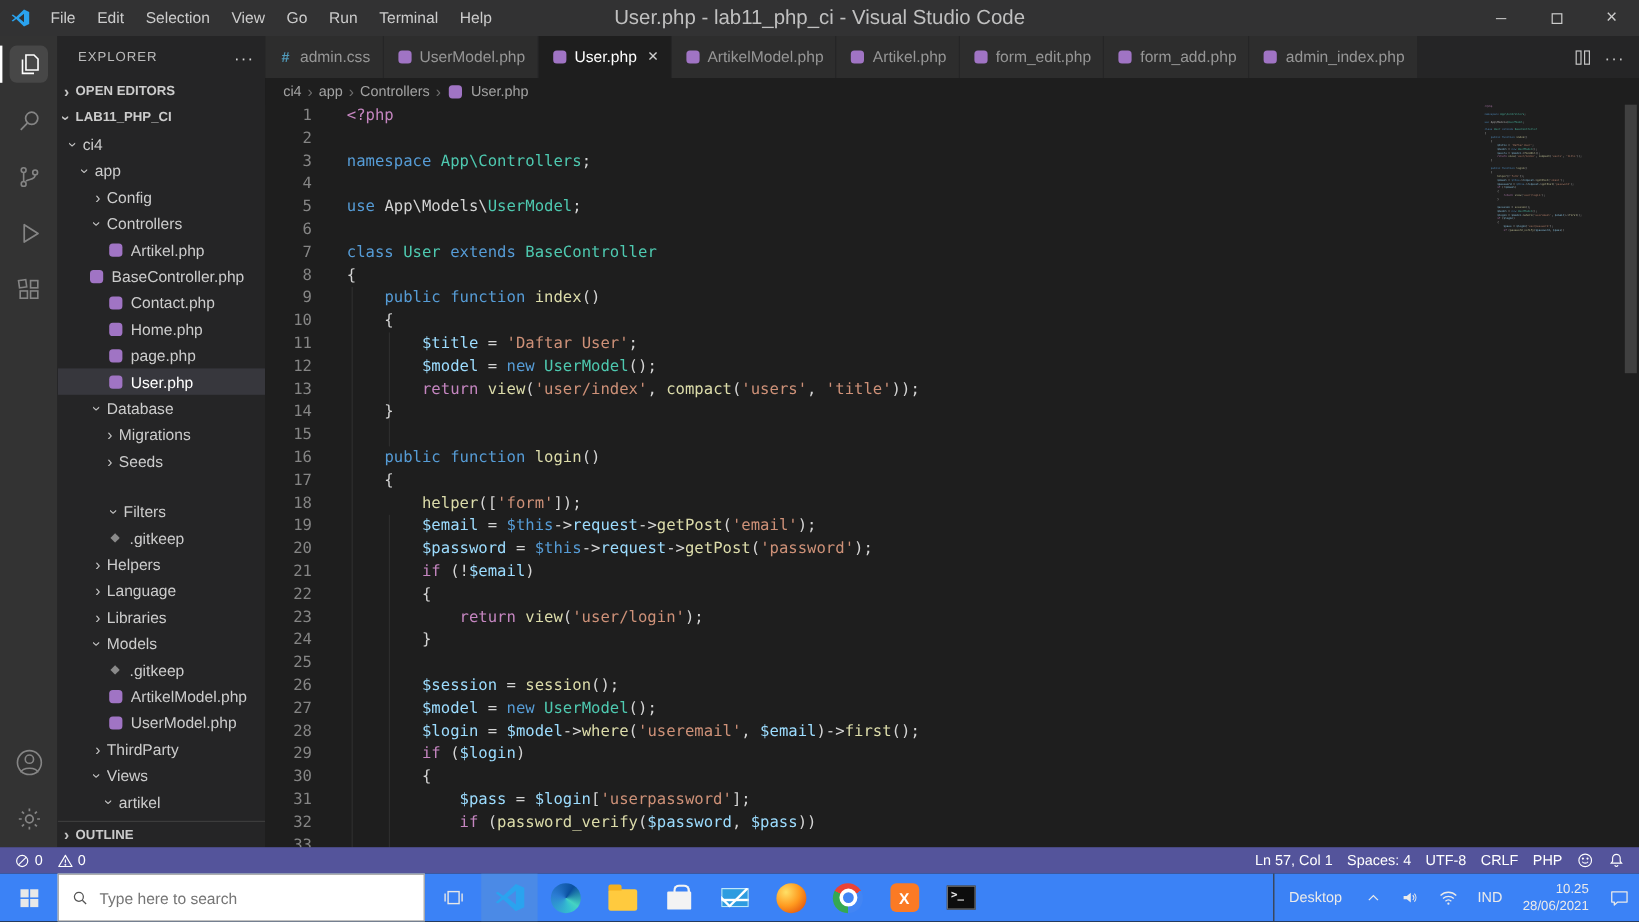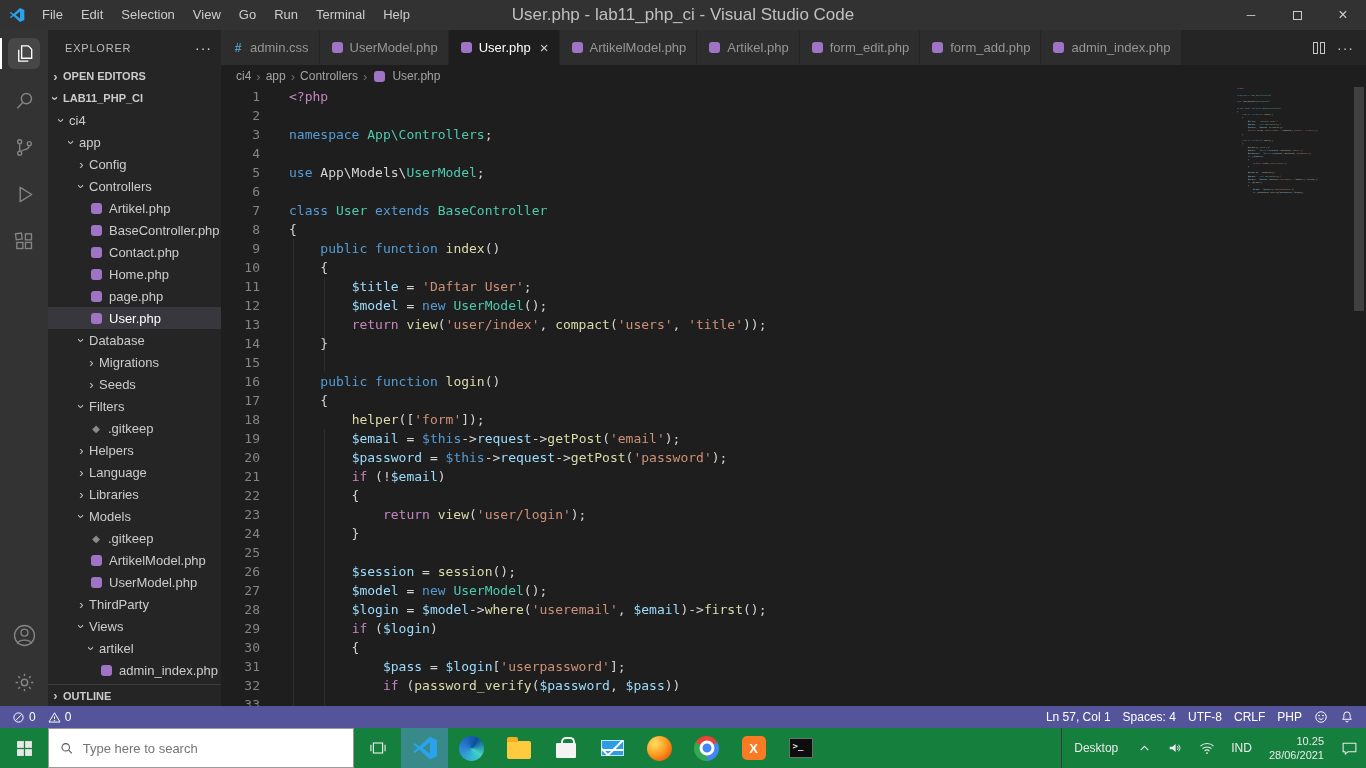--- a/index.html
+++ b/index.html
@@ -73,21 +73,21 @@
 .mini-scale{transform:scale(.17);transform-origin:0 0;width:690px}
 .scrollbar{position:absolute;top:0;right:0;bottom:0;width:14px}
 .scroll-thumb{position:absolute;top:0;left:2px;width:10px;height:224px;background:rgba(121,121,121,.38)}
 
 
 .statusbar{height:22px;flex:0 0 22px;background:var(--status_bar);color:#fff;display:flex;align-items:center;font-size:12px;padding:0 6px}
 .sb-item{display:flex;align-items:center;gap:4px;padding:0 6px;height:22px;white-space:nowrap}
 .status-right{margin-left:auto;display:flex;align-items:center}
 
 
-.taskbar{height:40px;flex:0 0 40px;background:#15803d;display:flex;align-items:stretch;color:#eaeaea}
+.taskbar{height:40px;flex:0 0 40px;background:#3b82f6;display:flex;align-items:stretch;color:#eaeaea}
 .tk-start{width:48px;flex:0 0 48px;display:flex;align-items:center;justify-content:center}
 .tk-search{width:306px;flex:0 0 306px;background:#fff;display:flex;align-items:center;gap:9px;padding:0 11px;border:1px solid #9a9a9a}
 .tk-search input{border:none;outline:none;background:transparent;width:100%;font-size:13px;color:#444;font-family:inherit}
 .tk-btn{width:47px;flex:0 0 47px;display:flex;align-items:center;justify-content:center;position:relative}
 .tk-btn.active-app{background:rgba(92,145,214,.5)}
 .tray{margin-left:auto;display:flex;align-items:center}
 .tray-item{display:flex;align-items:center;height:40px;padding:0 8px;font-size:12px;color:#eaeaea}
 .tray-item.desktop{border-left:1px solid #3a3a3a;padding:0 12px}
 .clock{display:flex;flex-direction:column;align-items:flex-end;justify-content:space-between;font-size:11px;line-height:14px;padding:0 9px}
 
@@ -218,21 +218,21 @@
           </div>
           <div class="trow" style="padding-left: 26px;">
             <span class="chev open">›</span>
             <span class="tlabel">Controllers</span>
           </div>
           <div class="trow" style="padding-left: 36px;">
             <span class="chev-sp"></span>
             <span class="fi fi-php"></span>
             <span class="tlabel">Artikel.php</span>
           </div>
-          <div class="trow" style="padding-left: 36px;">
+          <div class="trow" style="padding-left: 20px;">
             <span class="chev-sp"></span>
             <span class="fi fi-php"></span>
             <span class="tlabel">BaseController.php</span>
           </div>
           <div class="trow" style="padding-left: 36px;">
             <span class="chev-sp"></span>
             <span class="fi fi-php"></span>
             <span class="tlabel">Contact.php</span>
           </div>
           <div class="trow" style="padding-left: 36px;">
@@ -255,21 +255,21 @@
             <span class="tlabel">Database</span>
           </div>
           <div class="trow" style="padding-left: 36px;">
             <span class="chev">›</span>
             <span class="tlabel">Migrations</span>
           </div>
           <div class="trow" style="padding-left: 36px;">
             <span class="chev">›</span>
             <span class="tlabel">Seeds</span>
           </div>
-          <div class="trow" style="padding-left: 26px;">
+          <div class="trow" style="padding-left: 40px; margin-top: 20px;">
             <span class="chev open">›</span>
             <span class="tlabel">Filters</span>
           </div>
           <div class="trow" style="padding-left: 36px;">
             <span class="chev-sp"></span>
             <span class="fi fi-git">◆</span>
             <span class="tlabel">.gitkeep</span>
           </div>
           <div class="trow" style="padding-left: 26px;">
             <span class="chev">›</span>

